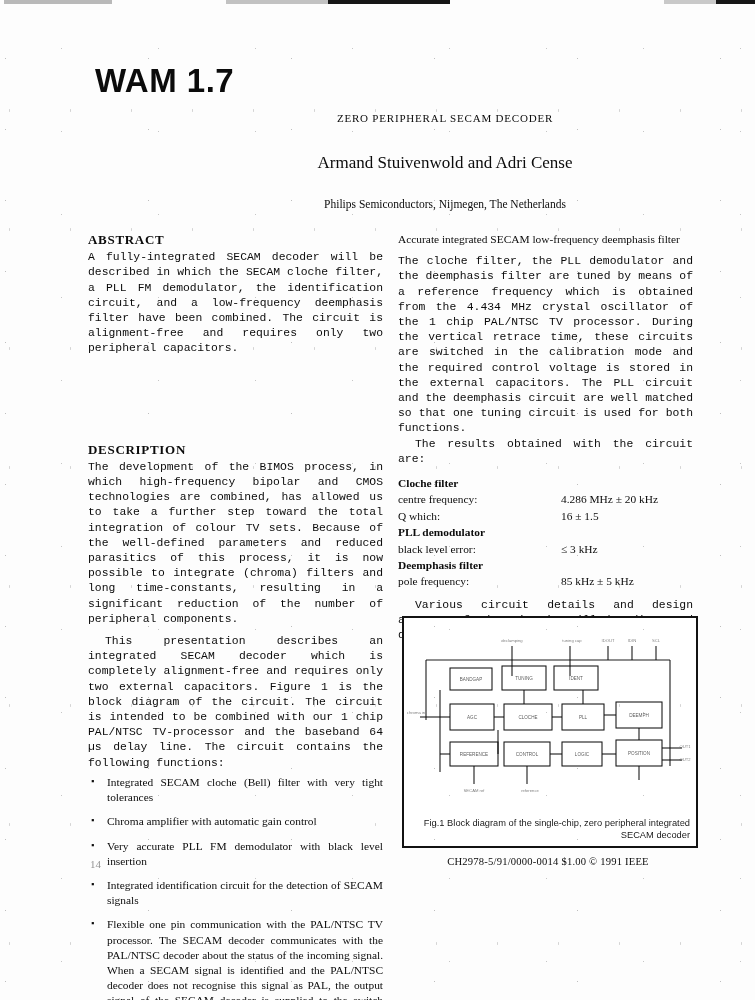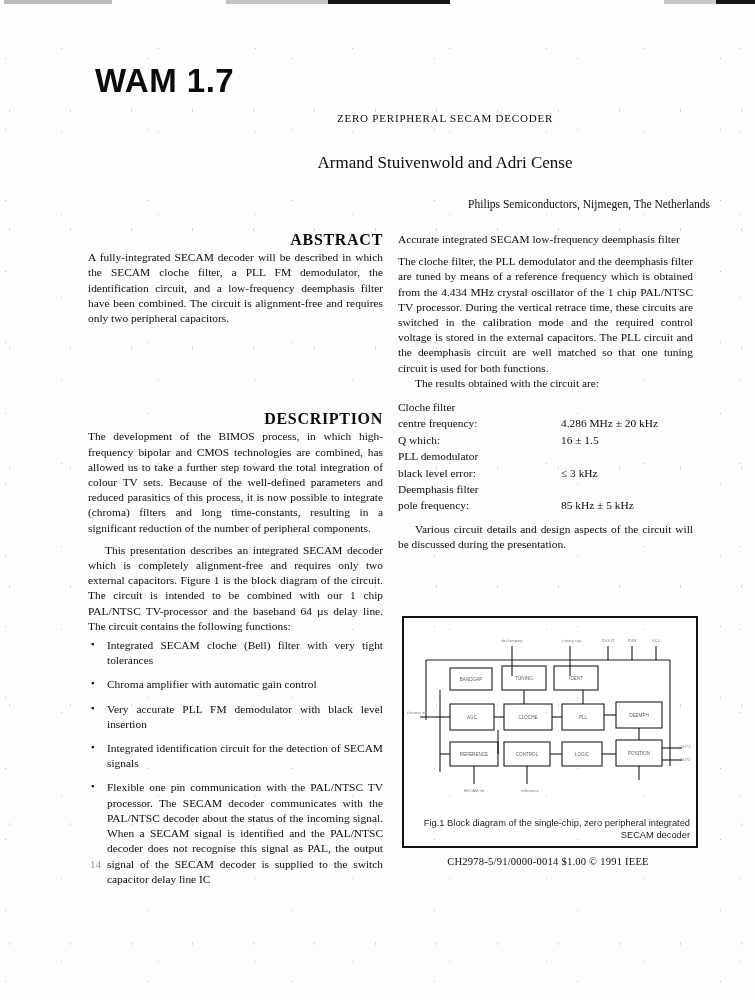--- a/index.html
+++ b/index.html
@@ -77,45 +77,46 @@
     position: absolute;
     left: 180px; top: 153px;
     width: 530px;
     text-align: center;
     font-size: 17px;
   }
   .affil {
     position: absolute;
     left: 180px; top: 198px;
     width: 530px;
-    text-align: right;
+    text-align: center;
     font-size: 11.5px;
   }
 
   
   .col {
     position: absolute;
     width: 295px;
     font-size: 11.4px;
     line-height: 15.2px;
     text-align: justify;
   }
   .col.left  { left: 88px;  top: 232px; }
   .col.right { left: 398px; top: 232px; }
 
   .sec-head {
-    text-align: right;
+    text-align: left;
     font-weight: bold;
-    font-size: 16px;
+    font-size: 13px;
     letter-spacing: .7px;
     margin: 0 0 3px 0;
   }
   .para {
     margin: 0 0 0 0;
     text-indent: 0;
+    font-family: Liberation Mono, monospace;
   }
   .para.indent { text-indent: 17px; }
   .gap { height: 13px; }
   .gap-sm { height: 7px; }
 
   ul.bullets {
     list-style: none;
     margin: 4px 0 0 0;
     padding: 0;
   }
@@ -137,21 +138,21 @@
     width: 100%;
     border-collapse: collapse;
     font-size: 11.4px;
     margin-top: 2px;
   }
   table.results td {
     padding: 0 0 1px 0;
     vertical-align: top;
     line-height: 15.4px;
   }
-  td.grp { font-weight: normal; }
+  td.grp { font-weight: bold; }
   td.itm { padding-left: 16px; }
   td.val { width: 132px; }
 
   
   #figure {
     position: absolute;
     left: 402px; top: 616px;
     width: 292px; height: 228px;
     border: 2.2px solid #1a1a1a;
     background: #fdfdfd;

